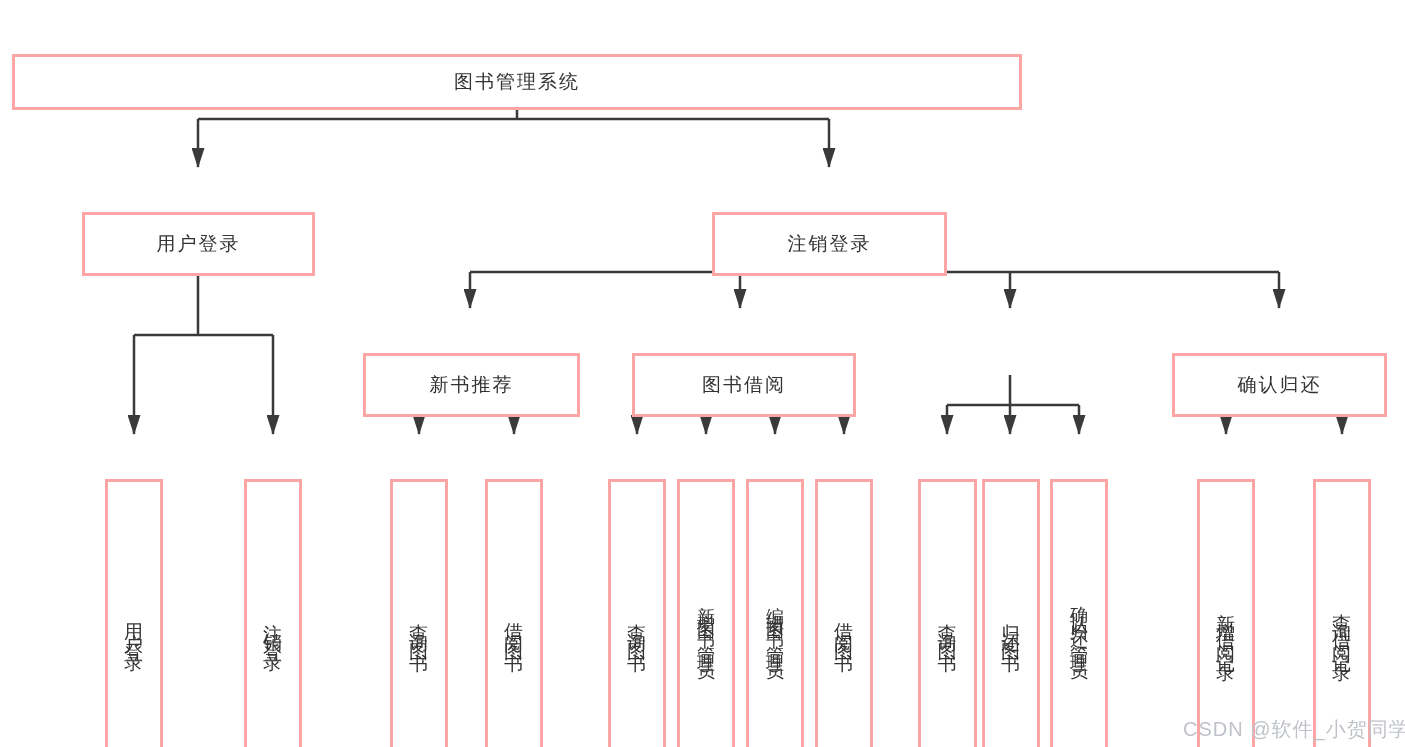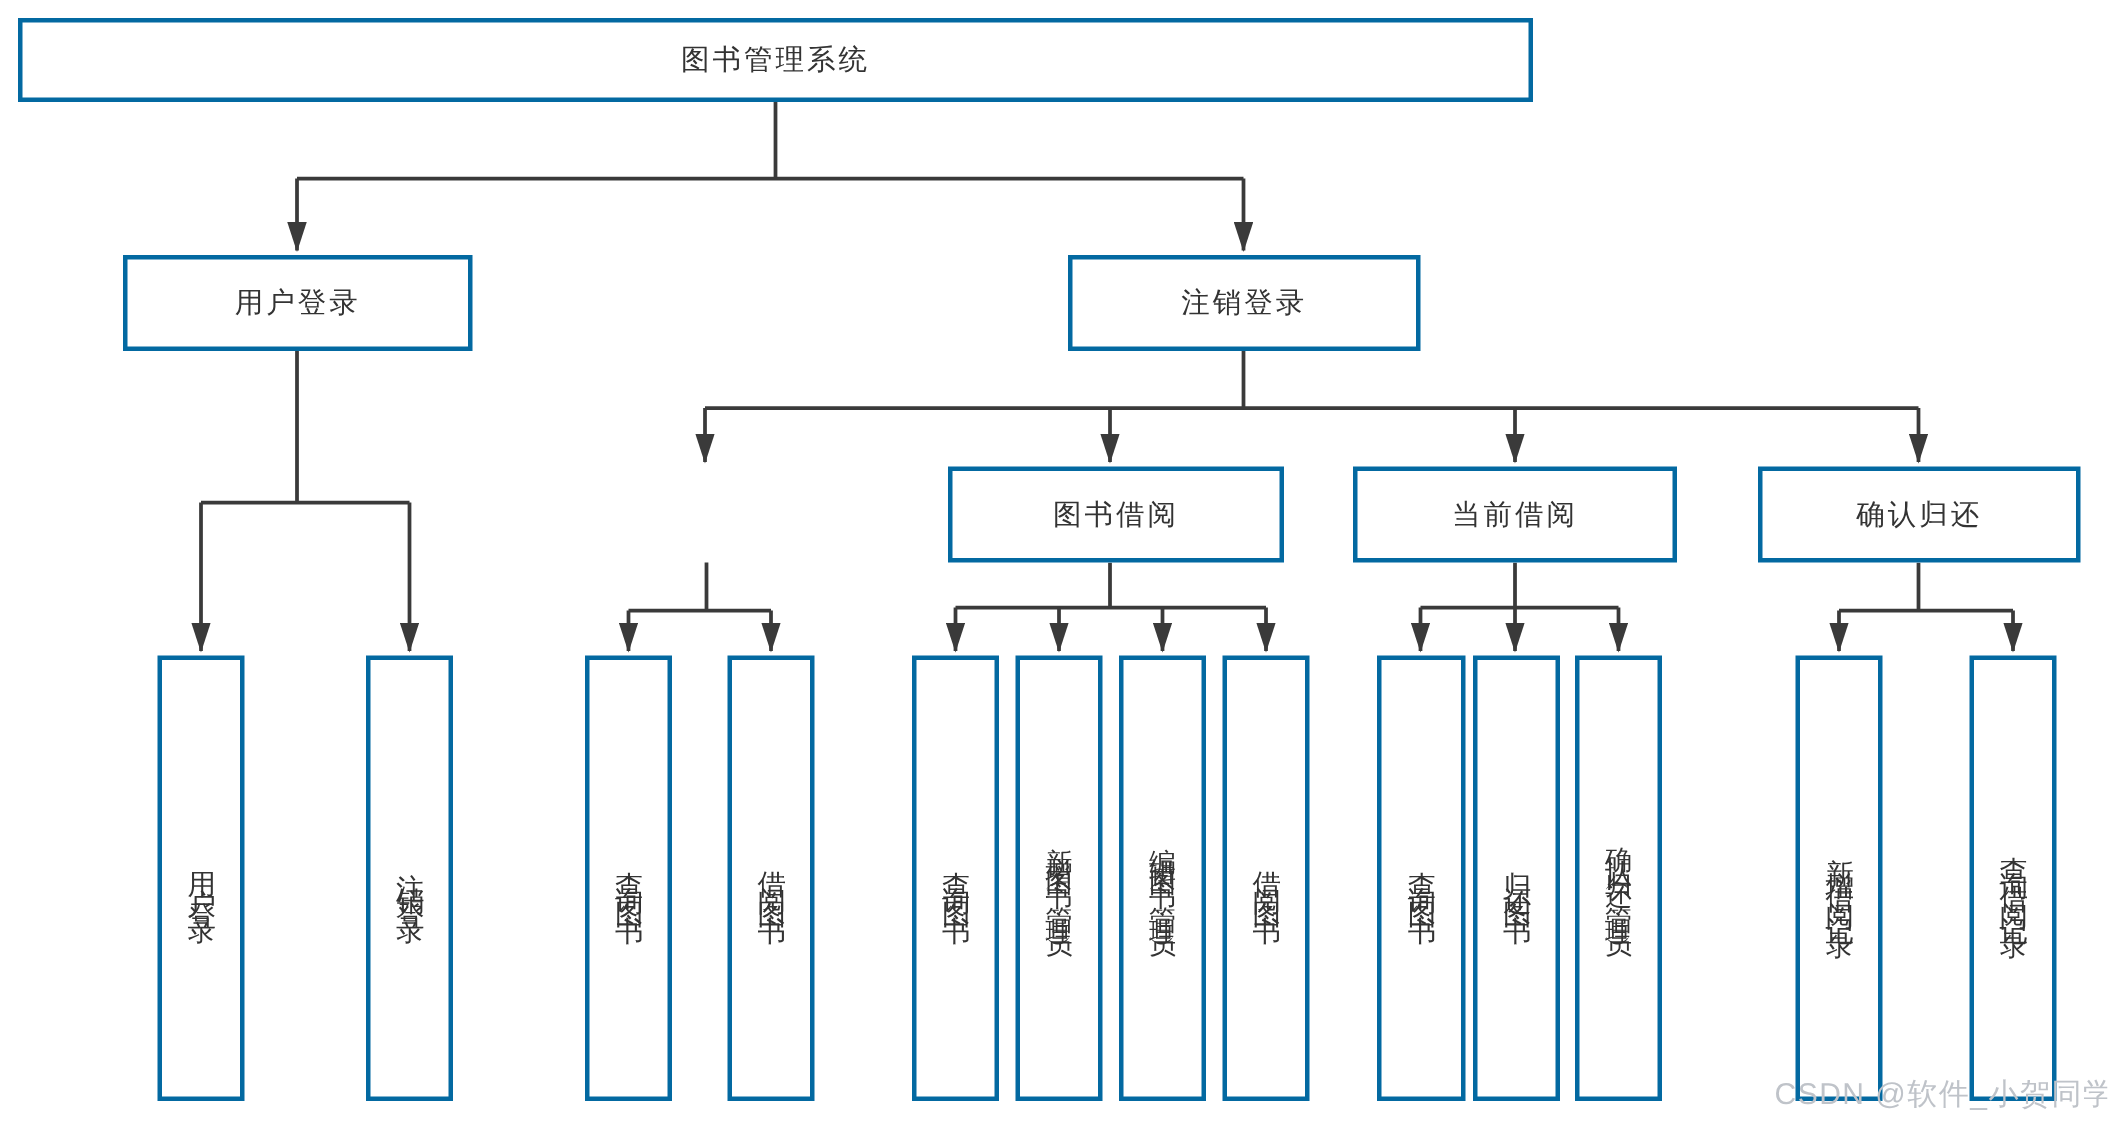--- a/index.html
+++ b/index.html
@@ -14,29 +14,30 @@
   #connectors {
     position: absolute;
     left: 0; top: 0;
     width: 1405px; height: 747px;
     z-index: 1;
   }
   .node {
     position: absolute;
     box-sizing: border-box;
     background: #ffffff;
-    border: 3px solid #0369a1;
+    border: 3px solid #fca5a5;
     display: flex;
     align-items: center;
     justify-content: center;
     color: #333333;
     font-size: 19px;
     letter-spacing: 2px;
     z-index: 2;
     white-space: nowrap;
+    margin-top: 42px;
   }
   .node .vtext {
     writing-mode: vertical-rl;
     text-orientation: mixed;
     letter-spacing: 10px;
     line-height: 1;
   }
   #watermark {
     position: absolute;
     left: 1183px;
@@ -100,25 +101,25 @@
     <span>图书管理系统</span>
   </div>
 
   <div class="node" style="left:82px; top:170px; width:233px; height:64px">
     <span>用户登录</span>
   </div>
   <div class="node" style="left:712px; top:170px; width:235px; height:64px">
     <span>注销登录</span>
   </div>
 
+  <div class="node" style="left:363px; top:311px; width:217px; height:64px">
+    <span>新书推荐</span>
+  </div>
   <div class="node" style="left:632px; top:311px; width:224px; height:64px">
     <span>图书借阅</span>
-  </div>
-  <div class="node" style="left:902px; top:311px; width:216px; height:64px">
-    <span>当前借阅</span>
   </div>
   <div class="node" style="left:1172px; top:311px; width:215px; height:64px">
     <span>确认归还</span>
   </div>
 
   <div class="node" style="left:105px; top:437px; width:58px; height:297px">
     <span class="vtext">用户登录</span>
   </div>
   <div class="node" style="left:244px; top:437px; width:58px; height:297px">
     <span class="vtext">注销登录</span>

